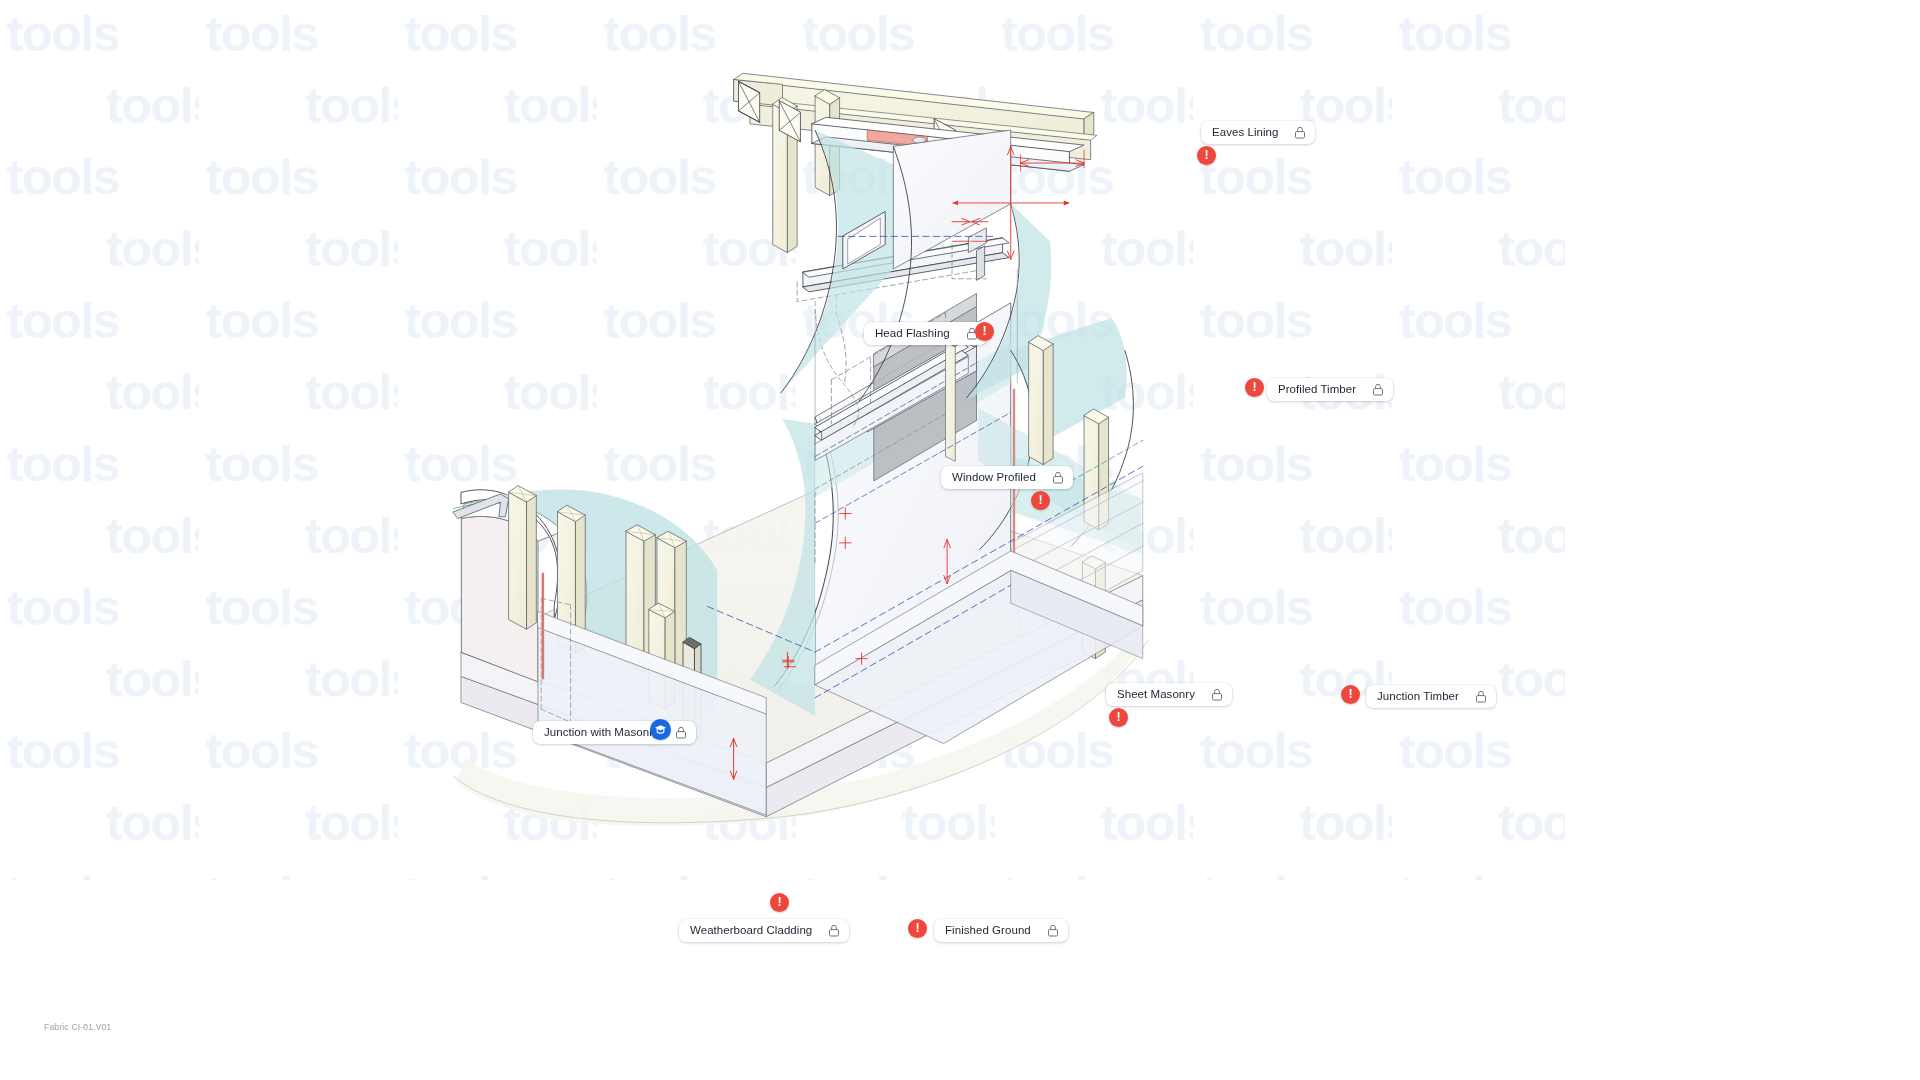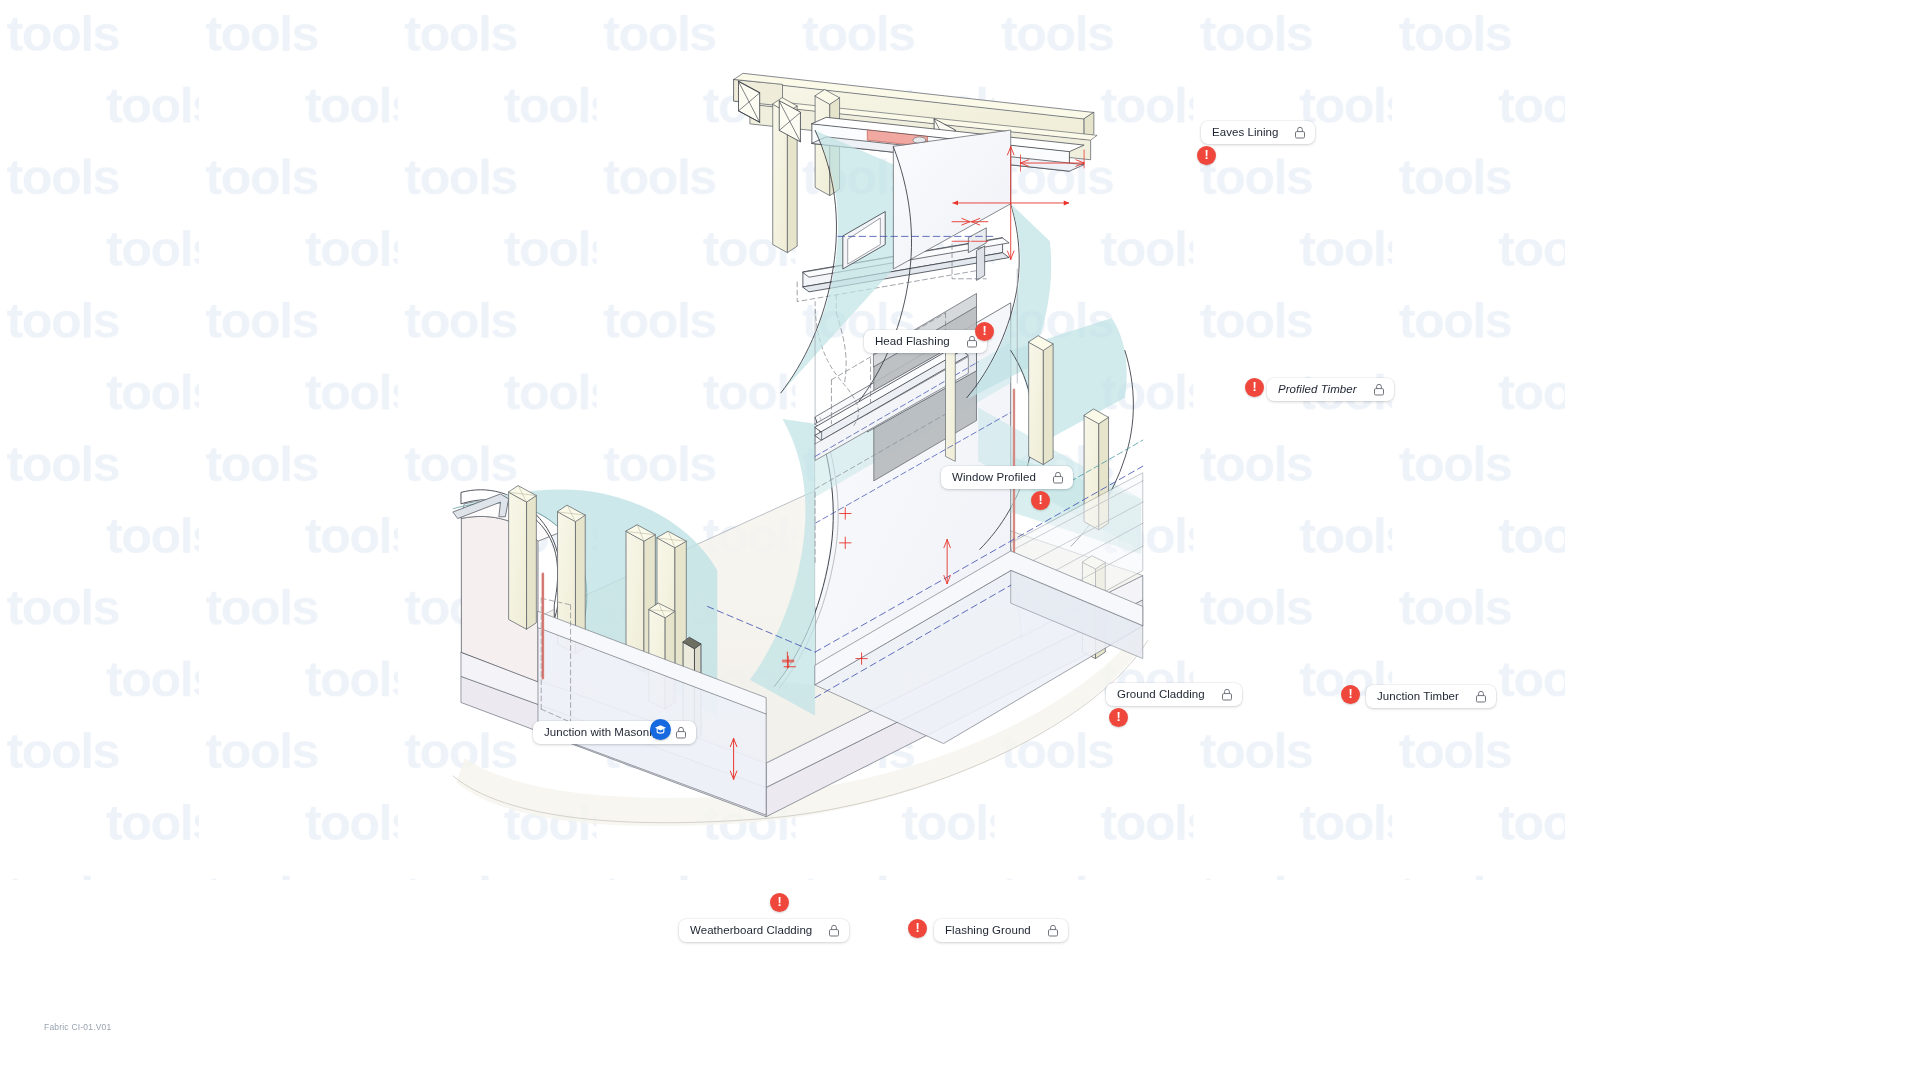--- a/index.html
+++ b/index.html
@@ -435,32 +435,32 @@
       <div class="pill">
         <span class="lbl">Eaves Lining</span>
         <svg class="lock" viewBox="0 0 12 13">
           <rect x="1.5" y="5.6" width="9" height="6.4" rx="1.2" fill="none" stroke="#3a3f48" stroke-width="1"></rect>
           <path d="M3.6,5.6 V3.7 a2.4,2.4 0 0 1 4.8,0 V5.6" fill="none" stroke="#3a3f48" stroke-width="1"></path>
         </svg>
       </div>
     </div>
     <div class="badge" style="left:1197px; top:146px;">!</div>
 
-    <div class="anno" style="left:864px; top:330px;text-align:center;">
+    <div class="anno" style="left:864px; top:322px;text-align:center;">
       <div class="pill">
         <span class="lbl">Head Flashing</span>
         <svg class="lock" viewBox="0 0 12 13">
           <rect x="1.5" y="5.6" width="9" height="6.4" rx="1.2" fill="none" stroke="#3a3f48" stroke-width="1"></rect>
           <path d="M3.6,5.6 V3.7 a2.4,2.4 0 0 1 4.8,0 V5.6" fill="none" stroke="#3a3f48" stroke-width="1"></path>
         </svg>
       </div>
     </div>
     <div class="badge" style="left:975px; top:322px;">!</div>
 
-    <div class="anno" style="left:1267px; top:378px;font-style:italic;">
+    <div class="anno" style="left:1267px; top:378px;">
       <div class="pill">
         <span class="lbl">Profiled Timber</span>
         <svg class="lock" viewBox="0 0 12 13">
           <rect x="1.5" y="5.6" width="9" height="6.4" rx="1.2" fill="none" stroke="#3a3f48" stroke-width="1"></rect>
           <path d="M3.6,5.6 V3.7 a2.4,2.4 0 0 1 4.8,0 V5.6" fill="none" stroke="#3a3f48" stroke-width="1"></path>
         </svg>
       </div>
     </div>
     <div class="badge" style="left:1245px; top:378px;">!</div>
 
@@ -470,21 +470,21 @@
         <svg class="lock" viewBox="0 0 12 13">
           <rect x="1.5" y="5.6" width="9" height="6.4" rx="1.2" fill="none" stroke="#3a3f48" stroke-width="1"></rect>
           <path d="M3.6,5.6 V3.7 a2.4,2.4 0 0 1 4.8,0 V5.6" fill="none" stroke="#3a3f48" stroke-width="1"></path>
         </svg>
       </div>
     </div>
     <div class="badge" style="left:1031px; top:491px;">!</div>
 
     <div class="anno" style="left:1106px; top:683px;">
       <div class="pill">
-        <span class="lbl">Ground Cladding</span>
+        <span class="lbl">Sheet Masonry</span>
         <svg class="lock" viewBox="0 0 12 13">
           <rect x="1.5" y="5.6" width="9" height="6.4" rx="1.2" fill="none" stroke="#3a3f48" stroke-width="1"></rect>
           <path d="M3.6,5.6 V3.7 a2.4,2.4 0 0 1 4.8,0 V5.6" fill="none" stroke="#3a3f48" stroke-width="1"></path>
         </svg>
       </div>
     </div>
     <div class="badge" style="left:1109px; top:708px;">!</div>
 
     <div class="anno" style="left:1366px; top:685px;">
       <div class="pill">
@@ -519,21 +519,21 @@
         <svg class="lock" viewBox="0 0 12 13">
           <rect x="1.5" y="5.6" width="9" height="6.4" rx="1.2" fill="none" stroke="#3a3f48" stroke-width="1"></rect>
           <path d="M3.6,5.6 V3.7 a2.4,2.4 0 0 1 4.8,0 V5.6" fill="none" stroke="#3a3f48" stroke-width="1"></path>
         </svg>
       </div>
     </div>
     <div class="badge" style="left:770px; top:893px;">!</div>
 
     <div class="anno" style="left:934px; top:919px;">
       <div class="pill">
-        <span class="lbl">Flashing Ground</span>
+        <span class="lbl">Finished Ground</span>
         <svg class="lock" viewBox="0 0 12 13">
           <rect x="1.5" y="5.6" width="9" height="6.4" rx="1.2" fill="none" stroke="#3a3f48" stroke-width="1"></rect>
           <path d="M3.6,5.6 V3.7 a2.4,2.4 0 0 1 4.8,0 V5.6" fill="none" stroke="#3a3f48" stroke-width="1"></path>
         </svg>
       </div>
     </div>
     <div class="badge" style="left:908px; top:919px;">!</div>
 
   </div>
 

